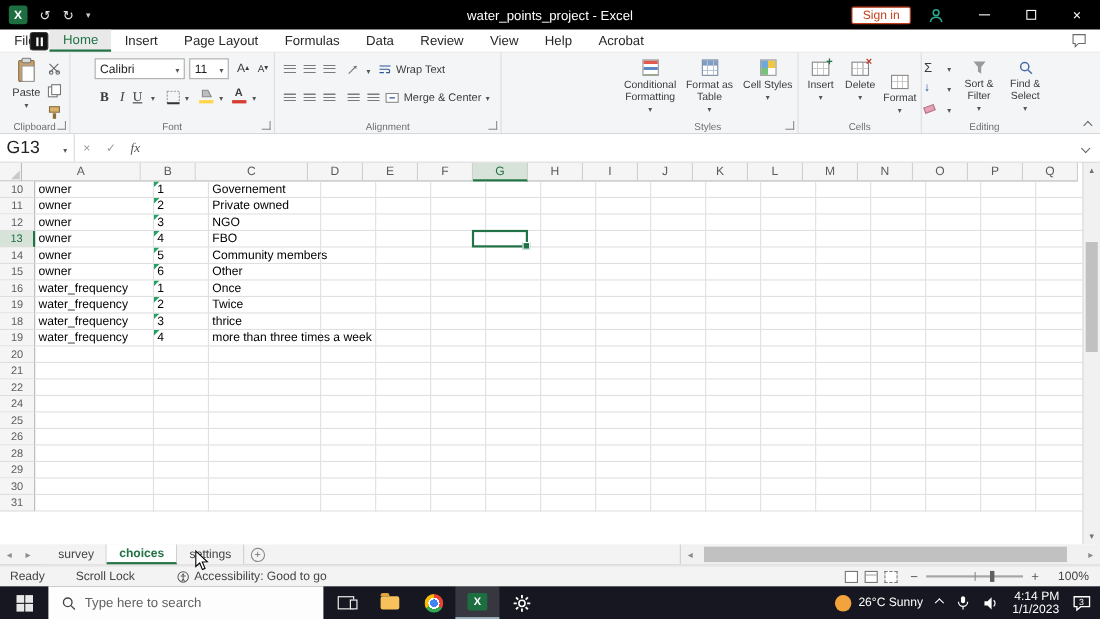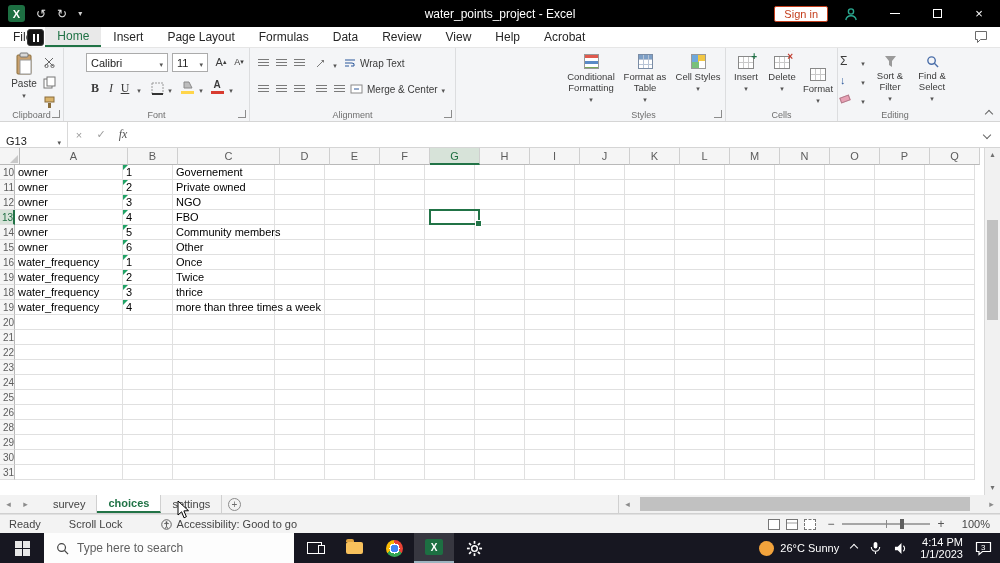--- a/index.html
+++ b/index.html
@@ -55,37 +55,37 @@
   .stylebtn{position:absolute;width:52px;text-align:center;font-size:9.5px;line-height:11px;color:#3b3b3b}
   .cellbtn{position:absolute;width:34px;text-align:center;font-size:9.5px;line-height:11px}
   .editbig{position:absolute;width:40px;text-align:center;font-size:9.5px;line-height:11px}
   .chev{display:inline-block;width:6px;height:6px;border-right:1.5px solid #666;border-bottom:1.5px solid #666}
   .chev.up{transform:rotate(-135deg)}
   .chev.down{transform:rotate(45deg)}
   .ribbon-collapse{position:absolute;right:8px;bottom:4px}
 
   
   .fbar{position:absolute;top:122px;left:0;right:0;height:26px;background:#fff;border-bottom:1px solid #d5d5d5;display:flex;align-items:center}
-  .namebox{width:68px;height:100%;border-right:1px solid #d9d9d9;display:flex;align-items:flex-end;padding:0 6px;font-size:11px;color:#222}
+  .namebox{width:68px;height:100%;border-right:1px solid #d9d9d9;display:flex;align-items:center;padding:0 6px;font-size:16px;color:#222}
   .namebox .dd{margin-left:auto}
   .fb-ic{width:22px;text-align:center;font-size:11px;color:#9b9b9b}
   .fb-fx{font-style:italic;color:#555;font-family:"Liberation Serif",serif;font-size:12px}
   .fb-input{flex:1;height:100%;font-size:11px;padding:5px 6px;color:#222}
   .fb-collapse{margin:0 10px}
 
   
   .gridwrap{position:absolute;top:148px;left:0;width:984px;height:347px;background:#fff;overflow:hidden}
   .corner{position:absolute;left:0;top:0;width:20px;height:17px;background:#f5f5f5;border-right:1px solid #b9b9b9;border-bottom:1px solid #b9b9b9}
   .corner::after{content:"";position:absolute;right:1px;bottom:1px;border-left:8px solid transparent;border-bottom:8px solid #c9c9c9}
   .hdr{position:absolute;top:0;left:20px;display:flex}
   .col-h{height:17px;border-right:1px solid #cfcfcf;border-bottom:1px solid #b9b9b9;background:#f5f5f5;font-size:11px;color:#5c5c5c;text-align:center;line-height:16px}
   .col-h.sel{background:#d7e3d9;color:#1e6e41;border-bottom:2px solid #217346}
   .rows{position:absolute;top:17px;left:0}
   .grow{display:flex;height:15px}
-  .row-h{width:15px;background:#f5f5f5;border-right:1px solid #b9b9b9;border-bottom:1px solid #dedede;font-size:10px;color:#5c5c5c;text-align:right;line-height:15px}
+  .row-h{width:32px;background:#f5f5f5;border-right:1px solid #b9b9b9;border-bottom:1px solid #dedede;font-size:10px;color:#5c5c5c;text-align:center;line-height:15px}
   .row-h.sel{background:#d7e3d9;color:#1e6e41;border-right:2px solid #217346}
   .cell{position:relative;border-right:1px solid #e0e0e0;border-bottom:1px solid #e0e0e0;font-size:11px;line-height:14px;padding:0 3px;white-space:nowrap;overflow:hidden;color:#000}
   .cell.ovf{overflow:visible;z-index:2}
   .cell.flag::before{content:"";position:absolute;left:0;top:0;border-top:5px solid #21a366;border-right:5px solid transparent}
   .selbox{position:absolute;border:2px solid #217346;background:transparent;pointer-events:none}
   .selbox::after{content:"";position:absolute;right:-4px;bottom:-4px;width:5px;height:5px;background:#217346;border:1px solid #fff}
   .vscroll{position:absolute;right:0;top:148px;width:16px;height:347px;background:#f1f1f1;border-left:1px solid #d9d9d9;font-size:8px;color:#707070;text-align:center}
   .vthumb{position:absolute;left:2px;right:2px;top:72px;height:100px;background:#c1c1c1}
   .tri{font-size:8px;color:#707070;line-height:14px}
 
@@ -665,40 +665,20 @@
           <div class="cell" style="width: 50px;"></div>
           <div class="cell" style="width: 50px;"></div>
           <div class="cell" style="width: 50px;"></div>
           <div class="cell" style="width: 50px;"></div>
           <div class="cell" style="width: 50px;"></div>
           <div class="cell" style="width: 50px;"></div>
           <div class="cell" style="width: 50px;"></div>
           <div class="cell" style="width: 50px;"></div>
         </div>
         <div class="grow">
-          <div class="row-h">23</div>
-          <div class="cell" style="width: 108px;"></div>
-          <div class="cell" style="width: 50px;"></div>
-          <div class="cell" style="width: 102px;"></div>
-          <div class="cell" style="width: 50px;"></div>
-          <div class="cell" style="width: 50px;"></div>
-          <div class="cell" style="width: 50px;"></div>
-          <div class="cell" style="width: 50px;"></div>
-          <div class="cell" style="width: 50px;"></div>
-          <div class="cell" style="width: 50px;"></div>
-          <div class="cell" style="width: 50px;"></div>
-          <div class="cell" style="width: 50px;"></div>
-          <div class="cell" style="width: 50px;"></div>
-          <div class="cell" style="width: 50px;"></div>
-          <div class="cell" style="width: 50px;"></div>
-          <div class="cell" style="width: 50px;"></div>
-          <div class="cell" style="width: 50px;"></div>
-          <div class="cell" style="width: 50px;"></div>
-        </div>
-        <div class="grow">
           <div class="row-h">24</div>
           <div class="cell" style="width: 108px;"></div>
           <div class="cell" style="width: 50px;"></div>
           <div class="cell" style="width: 102px;"></div>
           <div class="cell" style="width: 50px;"></div>
           <div class="cell" style="width: 50px;"></div>
           <div class="cell" style="width: 50px;"></div>
           <div class="cell" style="width: 50px;"></div>
           <div class="cell" style="width: 50px;"></div>
           <div class="cell" style="width: 50px;"></div>

